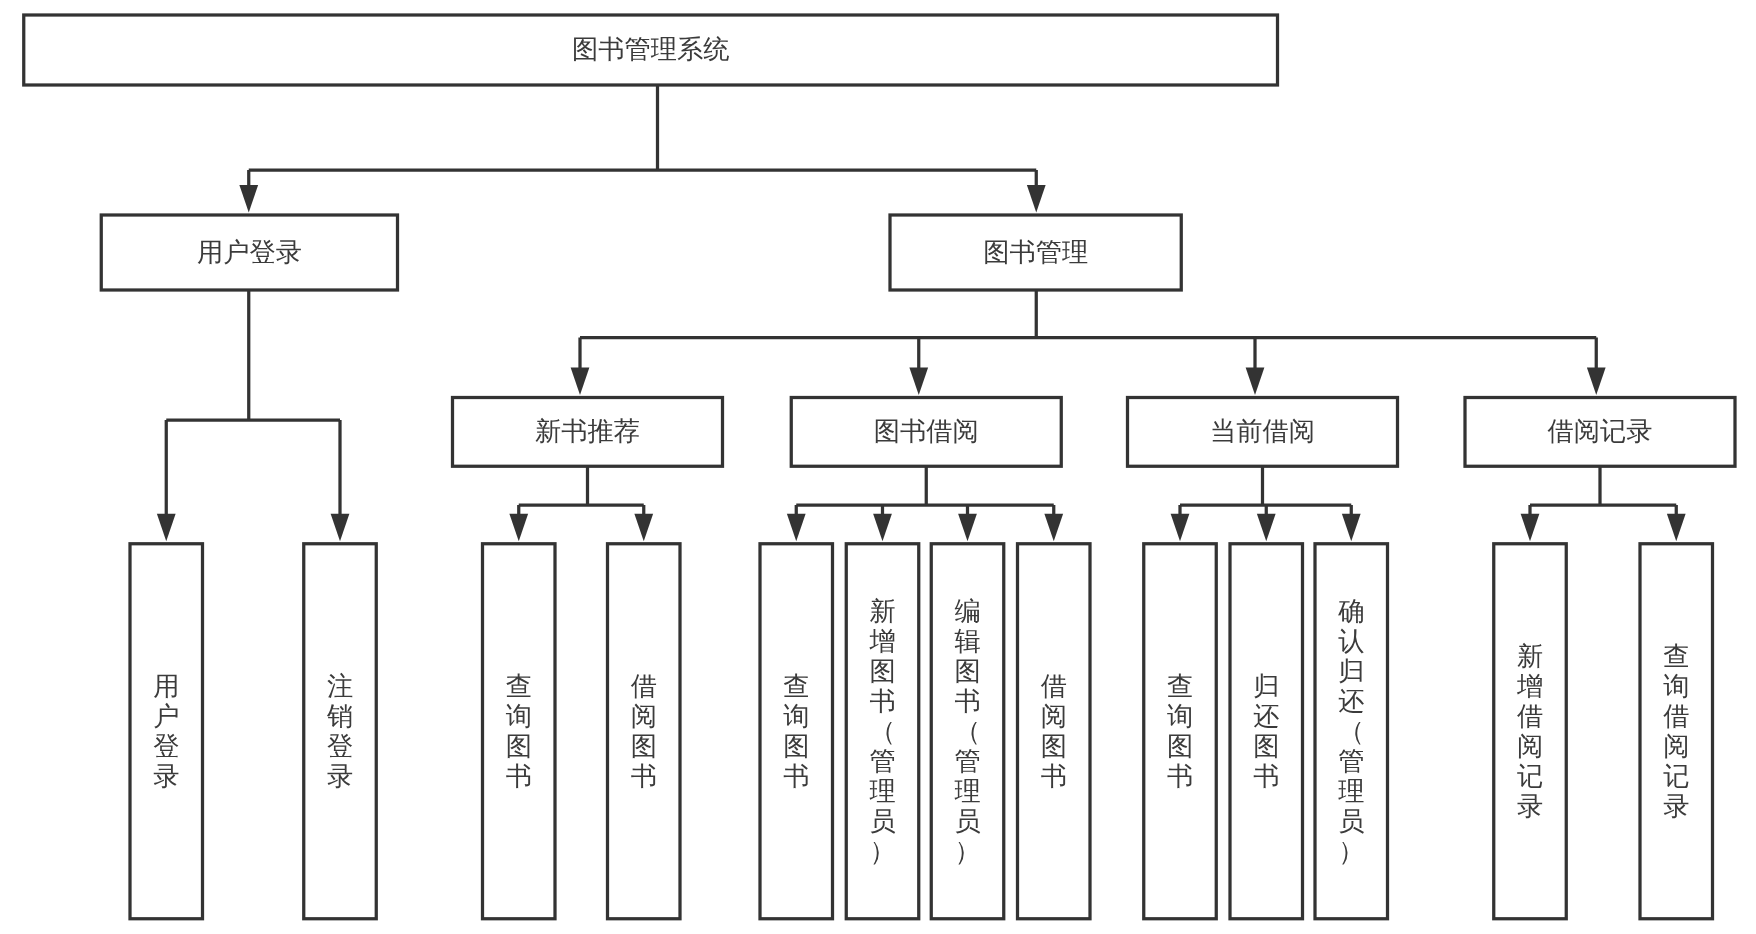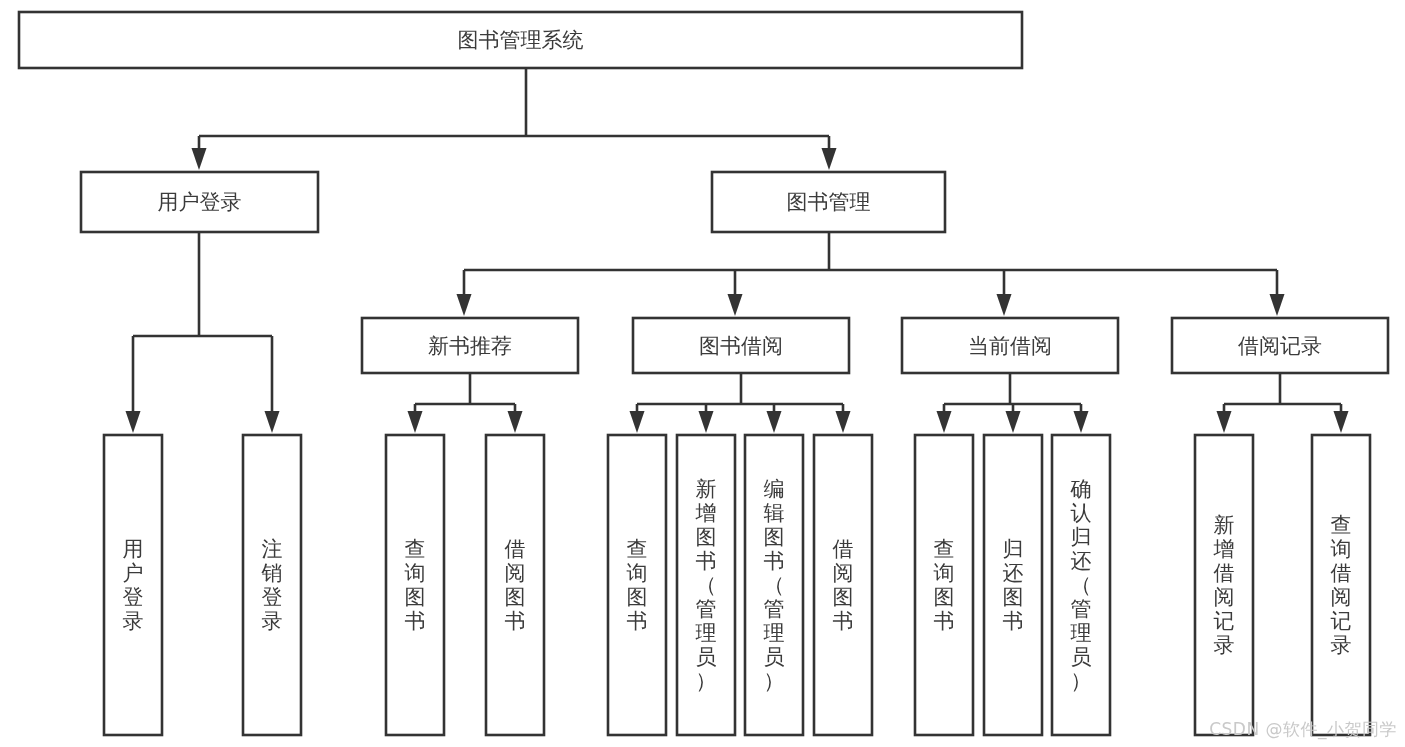--- a/index.html
+++ b/index.html
@@ -203,14 +203,13 @@
         <g>
           <rect x="1195" y="435" width="58" height="300" class="node-box"></rect>
           <text x="1224" y="531.72" class="node-label-v"><tspan x="1224" dy="0">新</tspan><tspan x="1224" dy="24">增</tspan><tspan x="1224" dy="24">借</tspan><tspan x="1224" dy="24">阅</tspan><tspan x="1224" dy="24">记</tspan><tspan x="1224" dy="24">录</tspan></text>
         </g>
         <g>
           <rect x="1312" y="435" width="58" height="300" class="node-box"></rect>
           <text x="1341" y="531.72" class="node-label-v"><tspan x="1341" dy="0">查</tspan><tspan x="1341" dy="24">询</tspan><tspan x="1341" dy="24">借</tspan><tspan x="1341" dy="24">阅</tspan><tspan x="1341" dy="24">记</tspan><tspan x="1341" dy="24">录</tspan></text>
         </g>
       </g>
   </svg>
-  <div class="watermark">CSDN @软件_小贺同学</div>
 </div>
 
 </body></html>

